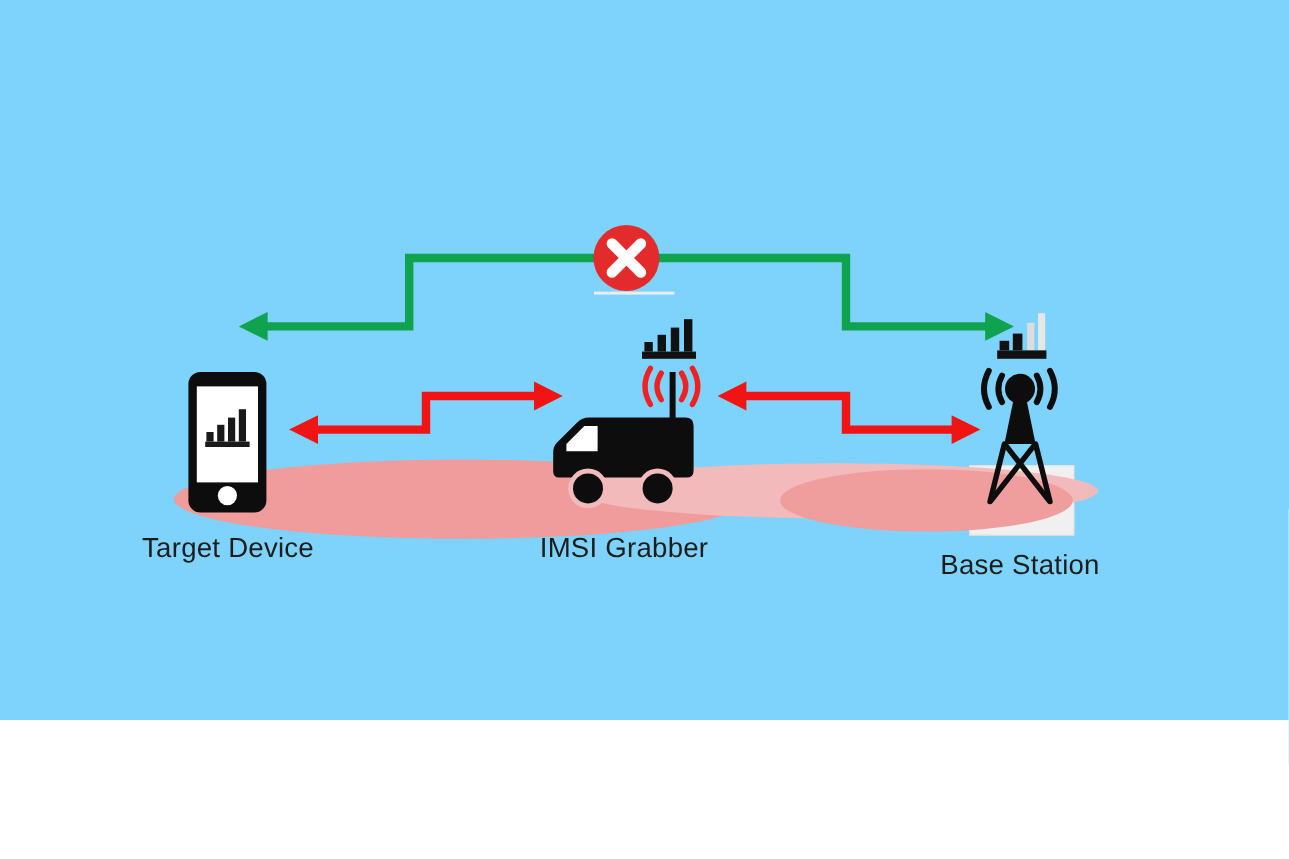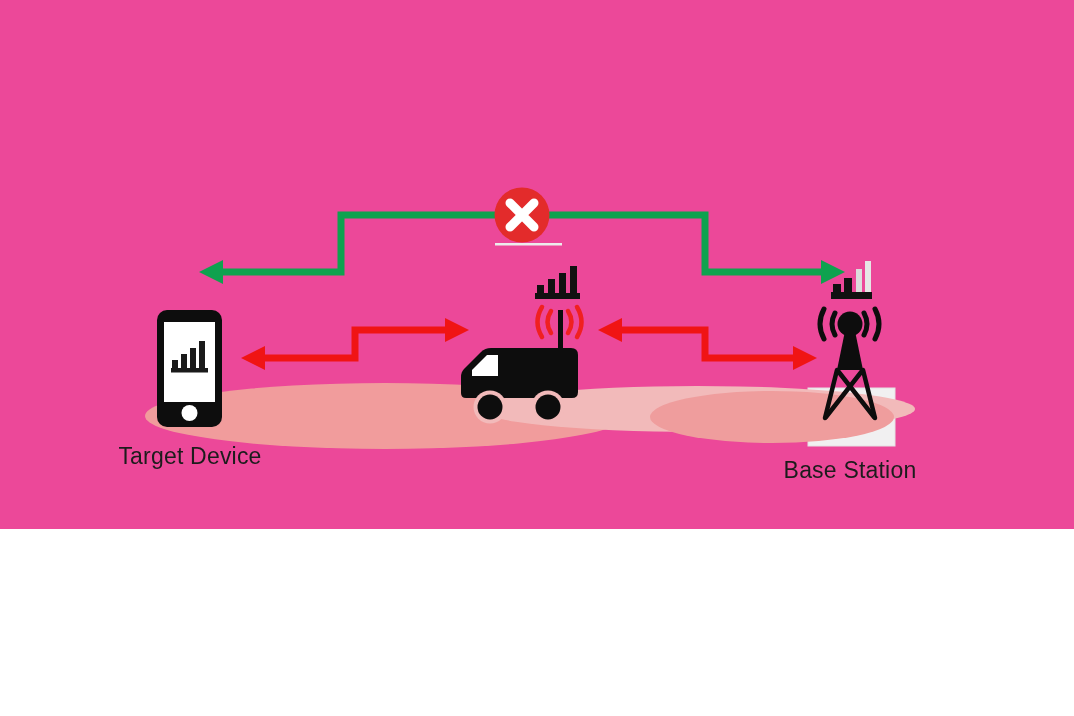--- a/index.html
+++ b/index.html
@@ -1,19 +1,19 @@
 <!DOCTYPE html>
 <html><head>
 <meta charset="utf-8">
 <style>
   html,body{margin:0;padding:0;background:#ffffff;}
   .stage{
     position:relative;
-    width:1074px;height:529px;
-    background:#ec4899;
+    width:1074px;height:600px;
+    background:#7dd3fc;
     overflow:hidden;
     font-family:"Liberation Sans", sans-serif;
   }
   .stage svg{position:absolute;left:0;top:0;}
   .node-label{
     position:absolute;
     transform:translateX(-50%);
     font-size:23px;
     color:#1c1c1c;
     letter-spacing:0.2px;
@@ -118,14 +118,15 @@
       <g stroke="#0d0d0d" stroke-width="4.5" stroke-linecap="round" fill="none">
         <line x1="837" y1="370" x2="825" y2="418"></line>
         <line x1="863" y1="370" x2="875" y2="418"></line>
         <line x1="838" y1="371" x2="874" y2="417"></line>
         <line x1="862" y1="371" x2="826" y2="417"></line>
       </g>
     </g>
   </svg>
 
   <div class="node-label" id="label-target">Target Device</div>
+  <div class="node-label" id="label-grabber">IMSI Grabber</div>
   <div class="node-label" id="label-station">Base Station</div>
 </div>
 
 </body></html>

